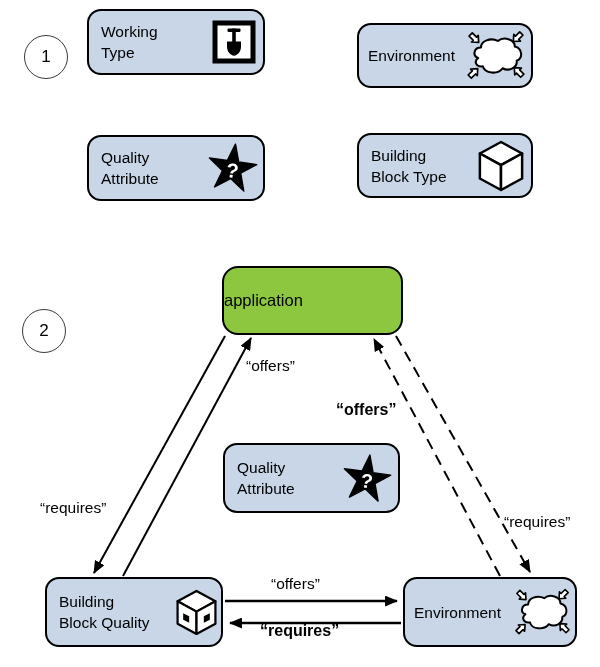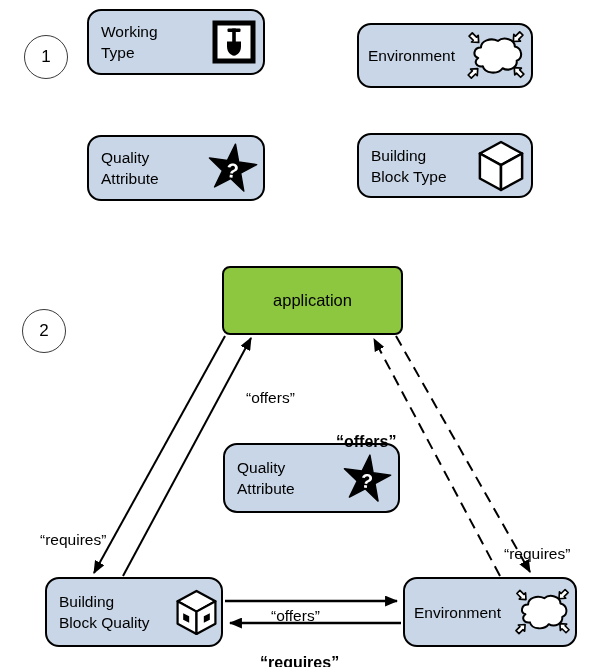--- a/index.html
+++ b/index.html
@@ -27,43 +27,42 @@
     line-height: 21px;
     white-space: nowrap;
   }
   .node .icon {
     margin-left: auto;
     display: flex;
     align-items: center;
   }
   .node.app {
     background: var(--app-fill, #8dc63f);
-    border-radius: 8px;
+    border-radius: 16px;
     border-width: 2.5px;
-    justify-content: center;
+    justify-content: flex-start;
   }
   .node.app .label { padding: 0; font-size: 16.5px; }
   .badge {
     position: absolute;
     box-sizing: border-box;
     width: 44px;
     height: 44px;
     border: 1.5px solid #3a3a3a;
     border-radius: 50%;
     background: #fff;
     display: flex;
     align-items: center;
     justify-content: center;
     font-size: 17px;
   }
   .edge-label {
     position: absolute;
     font-size: 15.5px;
     white-space: nowrap;
-    margin-top: 32px;
   }
   .edge-label.bold { font-weight: bold; font-size: 16px; }
   svg.edges {
     position: absolute;
     left: 0; top: 0;
     pointer-events: none;
   }
   svg.edges line { stroke: #000; stroke-width: 2; }
   svg.edges line.thick { stroke-width: 2.4; }
   svg.edges line.dashed { stroke-dasharray: 11 7; }

